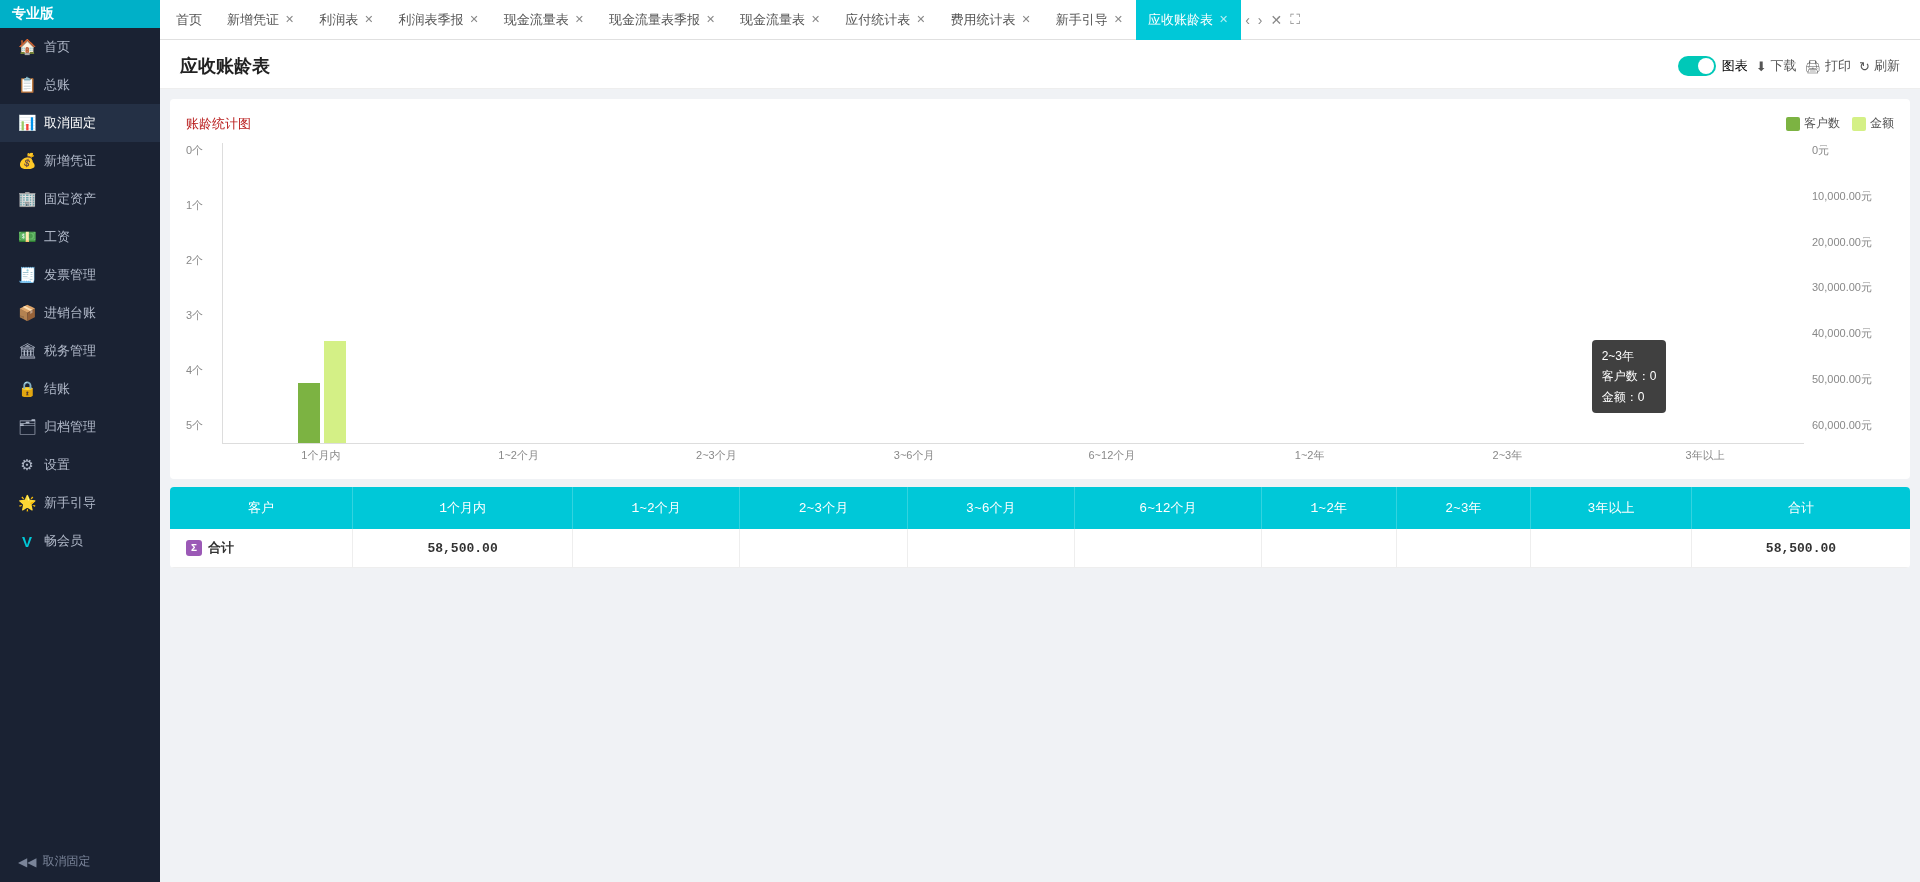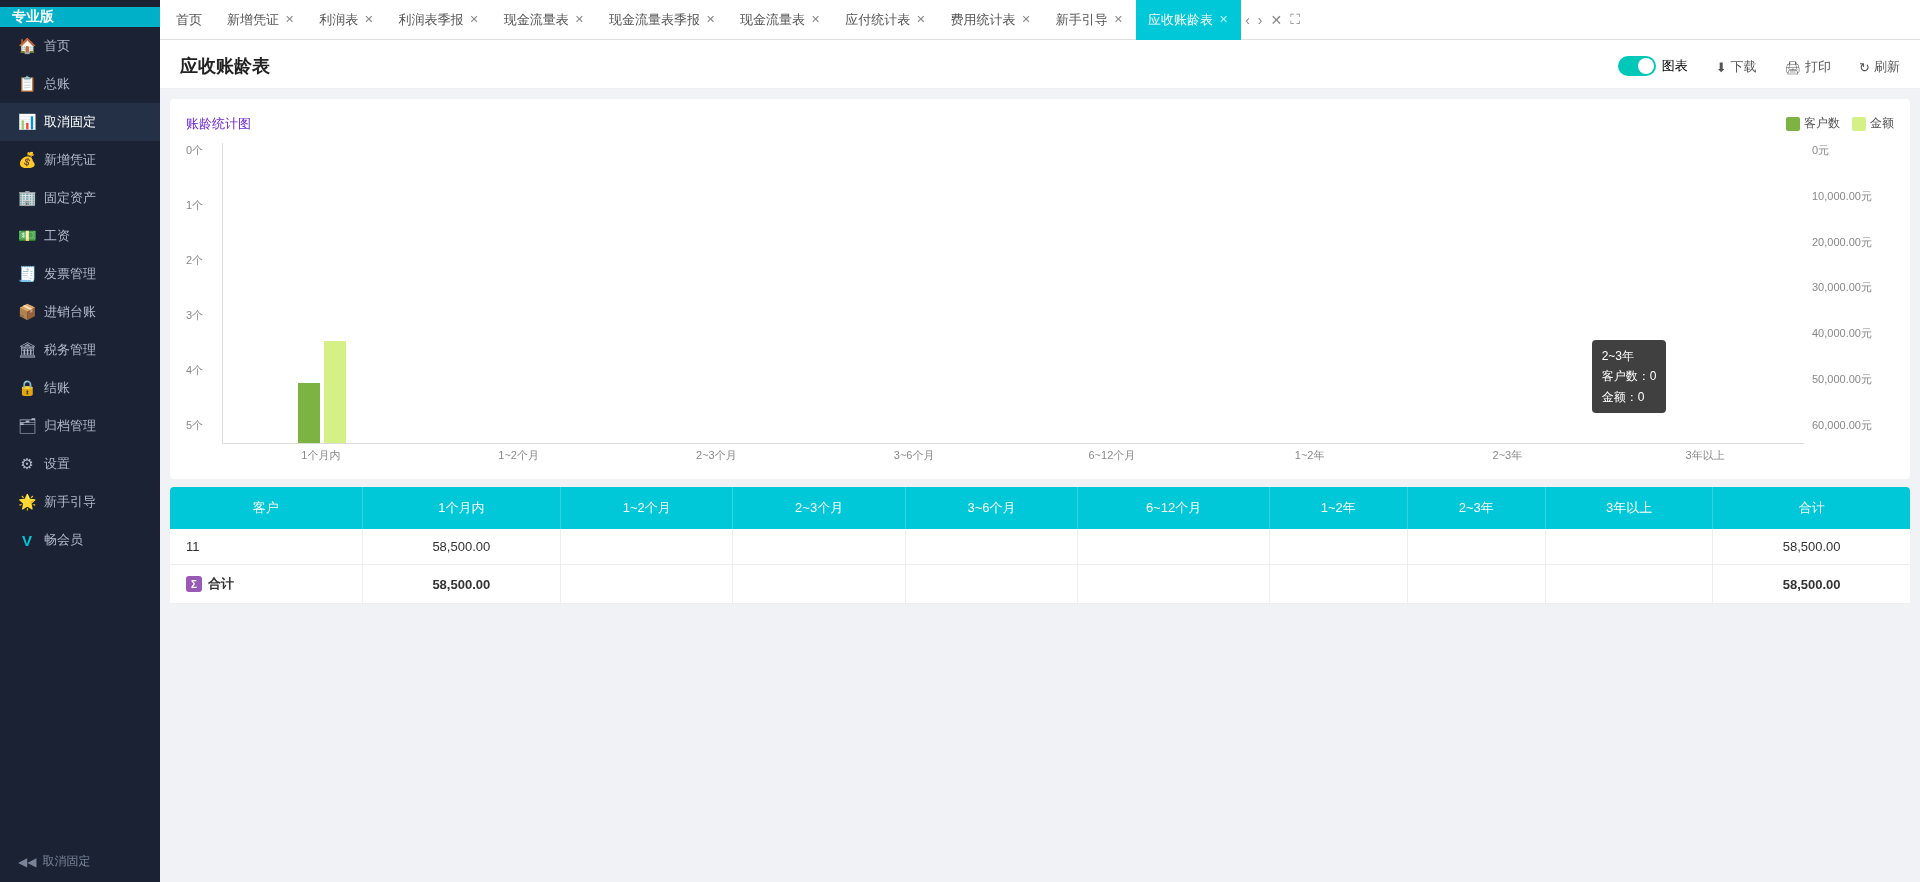--- a/index.html
+++ b/index.html
@@ -10,28 +10,27 @@
       width: 160px;
       background: #1a2233;
       color: #ccc;
       display: flex;
       flex-direction: column;
       flex-shrink: 0;
       height: 882px;
     }
     .sidebar-logo {
       background: #00b0c8;
-      height: 20px;
+      height: 28px;
       display: flex;
       align-items: center;
       padding: 0 12px;
       color: white;
       font-size: 14px;
       font-weight: bold;
-      margin-top: 7px;
     }
     .sidebar-item {
       display: flex;
       align-items: center;
       padding: 10px 18px;
       cursor: pointer;
       color: #b0b8c8;
       font-size: 13px;
       gap: 8px;
     }
@@ -117,22 +116,22 @@
       justify-content: space-between;
       border-bottom: 1px solid #eee;
     }
     .page-title {
       font-size: 18px;
       font-weight: bold;
       color: #222;
     }
     .header-actions {
       display: flex;
-      align-items: flex-end;
-      gap: 28px;
+      align-items: center;
+      gap: 8px;
     }
     .toggle-wrap {
       display: flex;
       align-items: center;
       gap: 6px;
     }
     .toggle-switch {
       width: 38px;
       height: 20px;
       background: #00c8b8;
@@ -162,21 +161,21 @@
     }
 
     
     .chart-section {
       background: #fff;
       margin: 10px 10px 0;
       padding: 16px;
       border-radius: 4px;
       position: relative;
     }
-    .chart-title { font-size: 13px; color: #6d28d9; margin-bottom: 10px; }
+    .chart-title { font-size: 13px; color: #b91c1c; margin-bottom: 10px; }
     .chart-legend {
       position: absolute;
       top: 16px;
       right: 16px;
       display: flex;
       align-items: center;
       gap: 12px;
       font-size: 12px;
       color: #555;
     }
@@ -279,20 +278,21 @@
       pointer-events: none;
       z-index: 10;
     }
 
     
     .table-section {
       margin: 8px 10px;
       background: #fff;
       border-radius: 4px;
       overflow: hidden;
+      font-family: Liberation Mono, monospace;
     }
     .data-table {
       width: 100%;
       border-collapse: collapse;
       font-size: 13px;
     }
     .data-table thead tr {
       background: #00c8d8;
       color: white;
     }
@@ -590,32 +590,20 @@
             <th>2~3个月</th>
             <th>3~6个月</th>
             <th>6~12个月</th>
             <th>1~2年</th>
             <th>2~3年</th>
             <th>3年以上</th>
             <th>合计</th>
           </tr>
         </thead>
         <tbody>
-          <tr class="table-row">
-            <td>11</td>
-            <td>58,500.00</td>
-            <td></td>
-            <td></td>
-            <td></td>
-            <td></td>
-            <td></td>
-            <td></td>
-            <td></td>
-            <td>58,500.00</td>
-          </tr>
           <tr class="total-row">
             <td>
               <div class="total-label">
                 <span class="total-icon" style="background:#9b59b6; width:16px; height:16px; border-radius:3px; display:inline-flex; align-items:center; justify-content:center; font-size:10px; color:white;">Σ</span>
                 <span>合计</span>
               </div>
             </td>
             <td><strong>58,500.00</strong></td>
             <td></td>
             <td></td>

